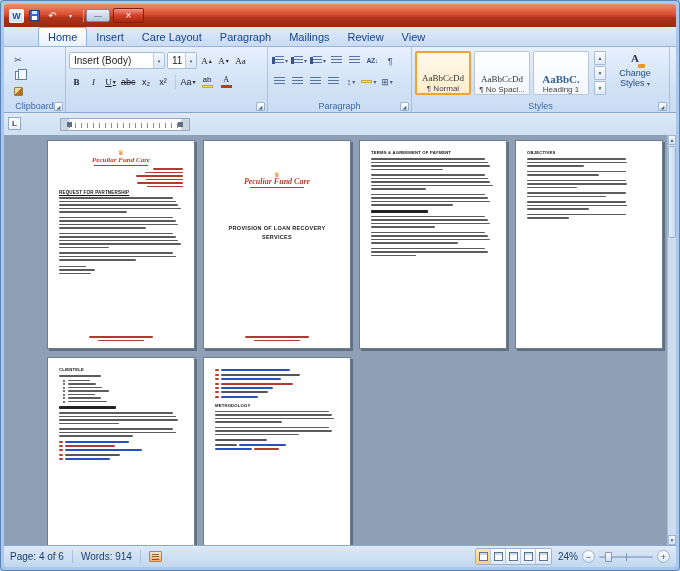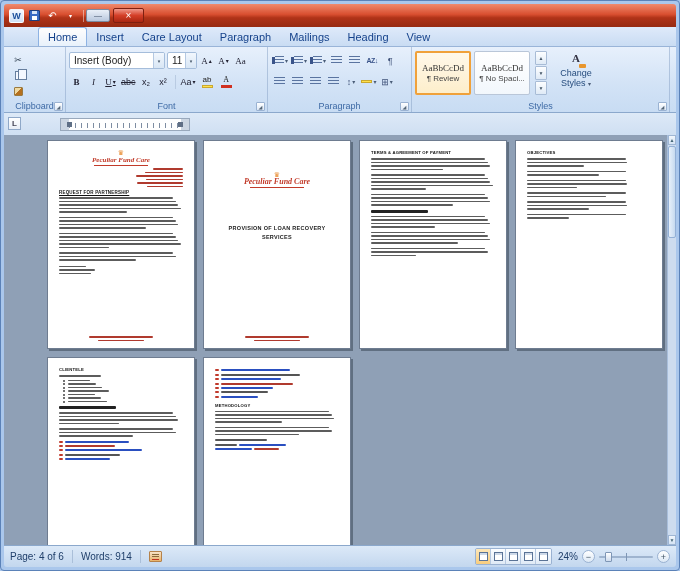--- a/index.html
+++ b/index.html
@@ -77,21 +77,21 @@
   .cbar.yellow{background:#ffe14d;border:1px solid #caa82e;}
   .cbar.redc{background:#d03020;}
 
   .pbtn{min-width:16px;height:16px;display:inline-flex;align-items:center;justify-content:center;border-radius:2px;color:#40537a;font-size:9px;gap:1px;}
   .istripes{width:11px;height:9px;flex:none;
     background:repeating-linear-gradient(to bottom,#5a74a0 0,#5a74a0 1px,transparent 1px,transparent 3px);}
   .istripes.dotted{box-shadow:-4px 0 0 -1px #3a548a;margin-left:4px;width:9px;}
   .sortlbl{font-size:7px;font-weight:bold;color:#3a548a;letter-spacing:-0.5px;}
 
   .stile{width:56px;height:44px;background:linear-gradient(#ffffff,#f2f7fc);border:1px solid #b9c6d8;border-radius:2px;
-    display:flex;flex-direction:column;align-items:center;justify-content:center;gap:1px;flex:none;}
+    display:flex;flex-direction:column;align-items:center;justify-content:flex-end;gap:1px;flex:none;}
   .stile.selected{border:2px solid #f0a13a;background:linear-gradient(#fff8ea,#fdeecb);}
   .sprev{font-family:"Liberation Serif",serif;font-size:9px;color:#333;line-height:10px;}
   .sname{font-size:8px;color:#444;line-height:9px;}
   .stile.hstyle .sprev{color:#365f91;font-size:11px;font-weight:bold;}
   .sscroll{display:flex;flex-direction:column;width:12px;gap:1px;margin:0 2px;}
   .sscroll span{height:14px;border:1px solid #a8bcd6;background:linear-gradient(#fdfeff,#dfeaf6);font-size:5px;display:flex;align-items:center;justify-content:center;color:#456;border-radius:1px;}
   .change-styles{width:48px;display:flex;flex-direction:column;align-items:center;padding-top:2px;font-size:9px;color:#274d7e;line-height:10px;}
   .cs-icon{width:16px;height:15px;position:relative;font-family:"Liberation Serif",serif;font-weight:bold;font-size:11px;color:#334;text-align:center;}
   .cs-icon::after{content:"";position:absolute;right:-2px;bottom:0;width:7px;height:4px;background:#e8962e;border-radius:1px;}
 
@@ -190,21 +190,21 @@
     <span class="btn-close">×</span>
   </div>
 </div>
 
 <div class="tabrow">
   <span class="tab active">Home</span>
   <span class="tab">Insert</span>
   <span class="tab">Care Layout</span>
   <span class="tab">Paragraph</span>
   <span class="tab">Mailings</span>
-  <span class="tab">Heading</span>
+  <span class="tab">Review</span>
   <span class="tab">View</span>
 </div>
 
 <div class="ribbon">
 
   <div class="rgroup g-clip">
     <div class="gbody">
       <div class="clip-col">
         <span class="sbtn">✂</span>
         <span class="sbtn">
@@ -256,21 +256,20 @@
         </span>
       <span class="colorbtn">
           <span>ab</span>
           <span class="cbar yellow"></span>
         </span>
       <span class="colorbtn">
           <span class="serif">A</span>
           <span class="cbar redc"></span>
         </span>
     </div>
-    <div class="glabel"><span>Font</span></div>
     <span class="launcher">◢</span>
   </div>
 
   <div class="rgroup g-para">
     <div class="frow">
       <span class="pbtn">
           <span class="istripes dotted"></span>
           <span class="dd">▾</span>
         </span>
       <span class="pbtn">
@@ -319,25 +318,29 @@
         </span>
     </div>
     <div class="glabel"><span>Paragraph</span></div>
     <span class="launcher">◢</span>
   </div>
 
   <div class="rgroup g-styles">
     <div class="gbody" style="gap:3px;align-items:flex-start;padding-top:1px;">
       <div class="stile selected">
         <span class="sprev">AaBbCcDd</span>
-        <span class="sname">¶ Review</span>
+        <span class="sname">¶ Normal</span>
       </div>
       <div class="stile">
         <span class="sprev">AaBbCcDd</span>
         <span class="sname">¶ No Spaci...</span>
+      </div>
+      <div class="stile hstyle">
+        <span class="sprev">AaBbC.</span>
+        <span class="sname">Heading 1</span>
       </div>
       <div class="sscroll">
         <span>▲</span>
         <span>▼</span>
         <span>▼</span>
       </div>
       <div class="change-styles">
         <span class="cs-icon">A</span>
         <span>Change</span>
         <span><span>Styles</span> <span class="dd">▾</span></span>

